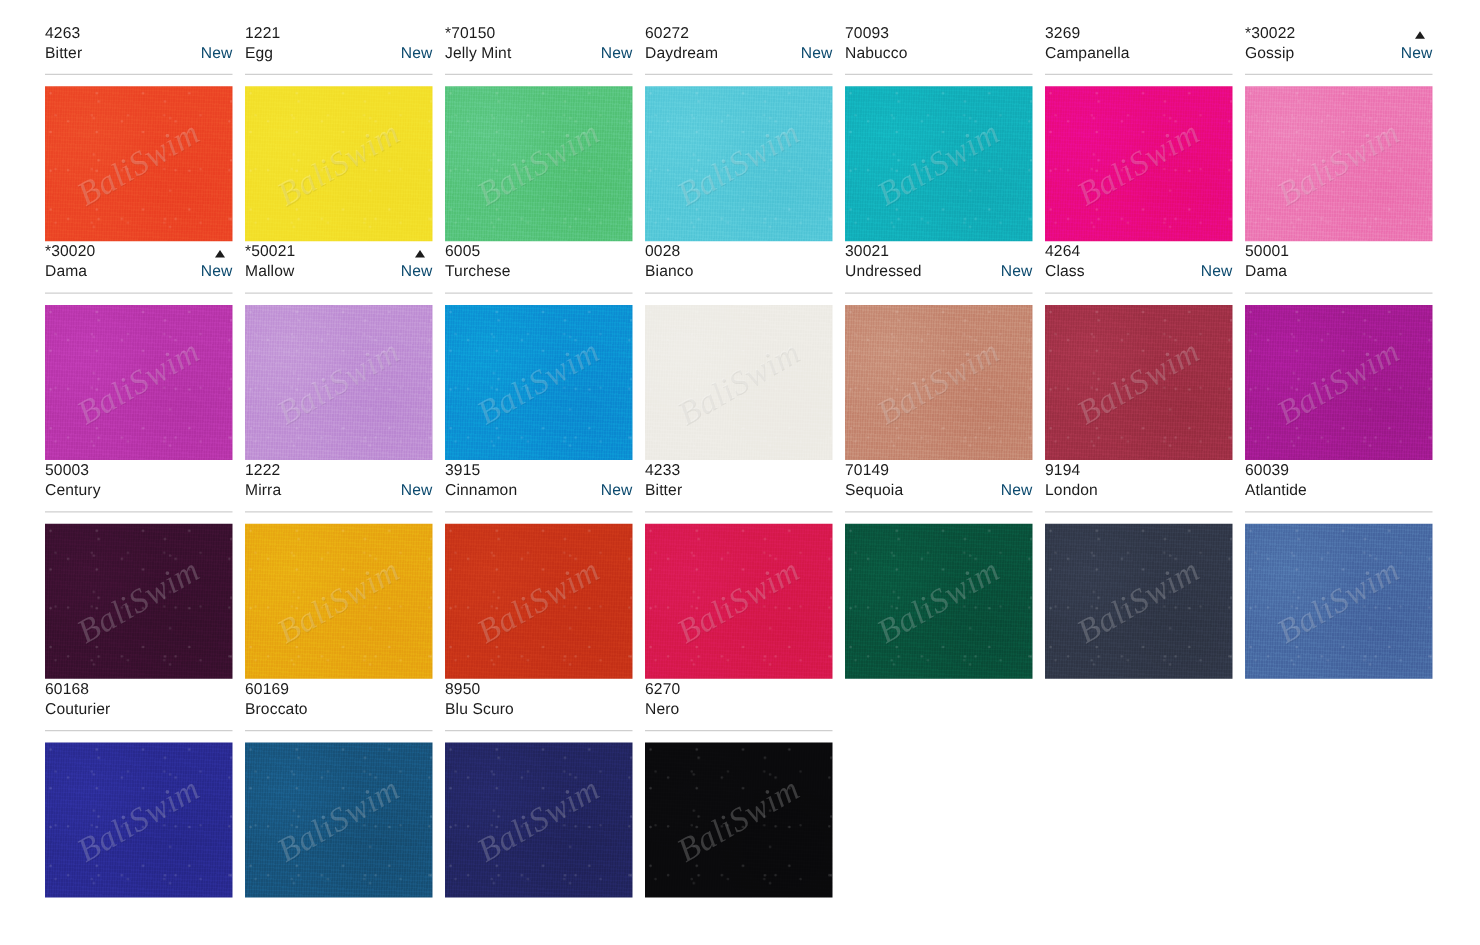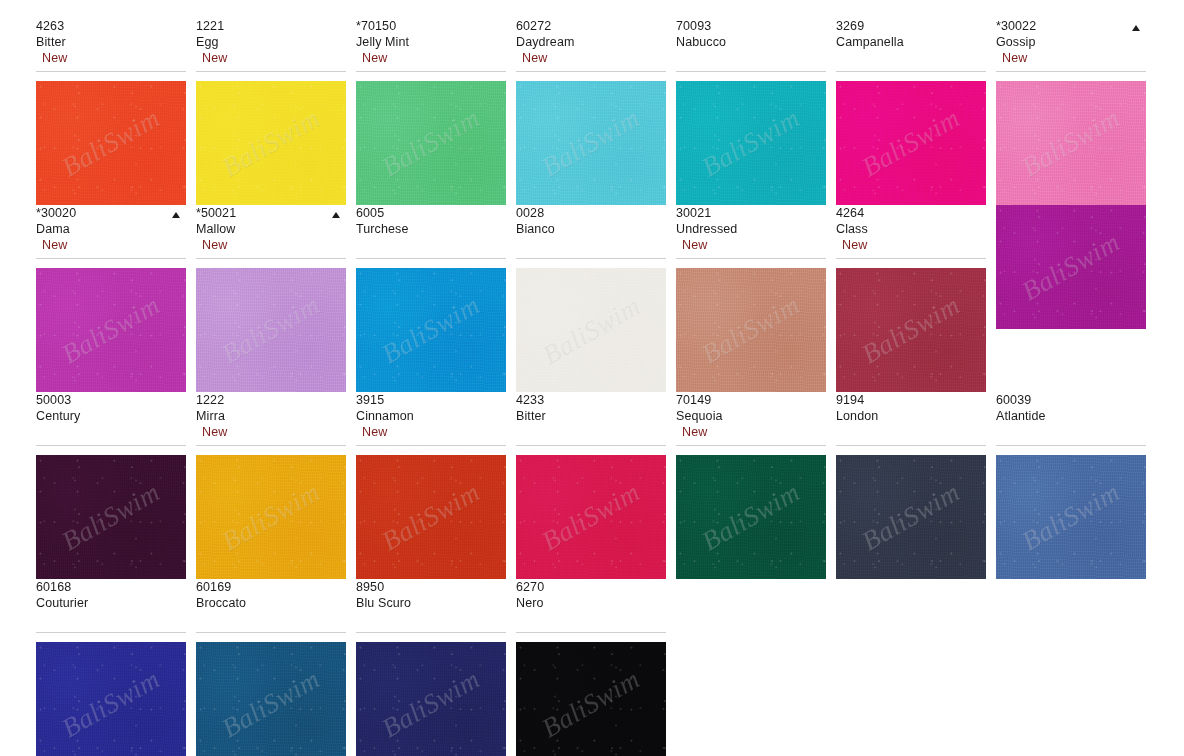--- a/index.html
+++ b/index.html
@@ -55,33 +55,32 @@
     letter-spacing: 0.1px;
     white-space: nowrap;
   }
 
   .label-line2 {
     display: flex;
     align-items: flex-start;
     justify-content: space-between;
     line-height: 16px;
     position: relative;
-    flex-direction: column;
   }
 
   .label-name {
     font-size: 12.5px;
     color: #1c1c1c;
     letter-spacing: 0.1px;
     white-space: nowrap;
   }
 
   .label-new {
     font-size: 12.5px;
-    color: #7f1d1d;
+    color: #0c4a6e;
     letter-spacing: 0.1px;
     white-space: nowrap;
     padding-left: 6px;
   }
 
   .label-new.hidden { visibility: hidden; }
 
   .tri-marker {
     position: absolute;
     right: 6px;
@@ -309,20 +308,27 @@
             <div class="label-line2">
               <span class="label-name">Class</span>
               <span class="label-new">New</span>
             </div>
           </div>
           <div class="swatch" style="background-color: rgb(161, 49, 71);">
             <div class="watermark">BaliSwim</div>
           </div>
         </div>
         <div class="swatch-cell">
+          <div class="label-block">
+            <div class="label-code">50001</div>
+            <div class="label-line2">
+              <span class="label-name">Dama</span>
+              <span class="label-new hidden">New</span>
+            </div>
+          </div>
           <div class="swatch" style="background-color: rgb(165, 27, 148);">
             <div class="watermark">BaliSwim</div>
           </div>
         </div>
       </div>
       <div class="swatch-row">
         <div class="swatch-cell">
           <div class="label-block">
             <div class="label-code">50003</div>
             <div class="label-line2">

